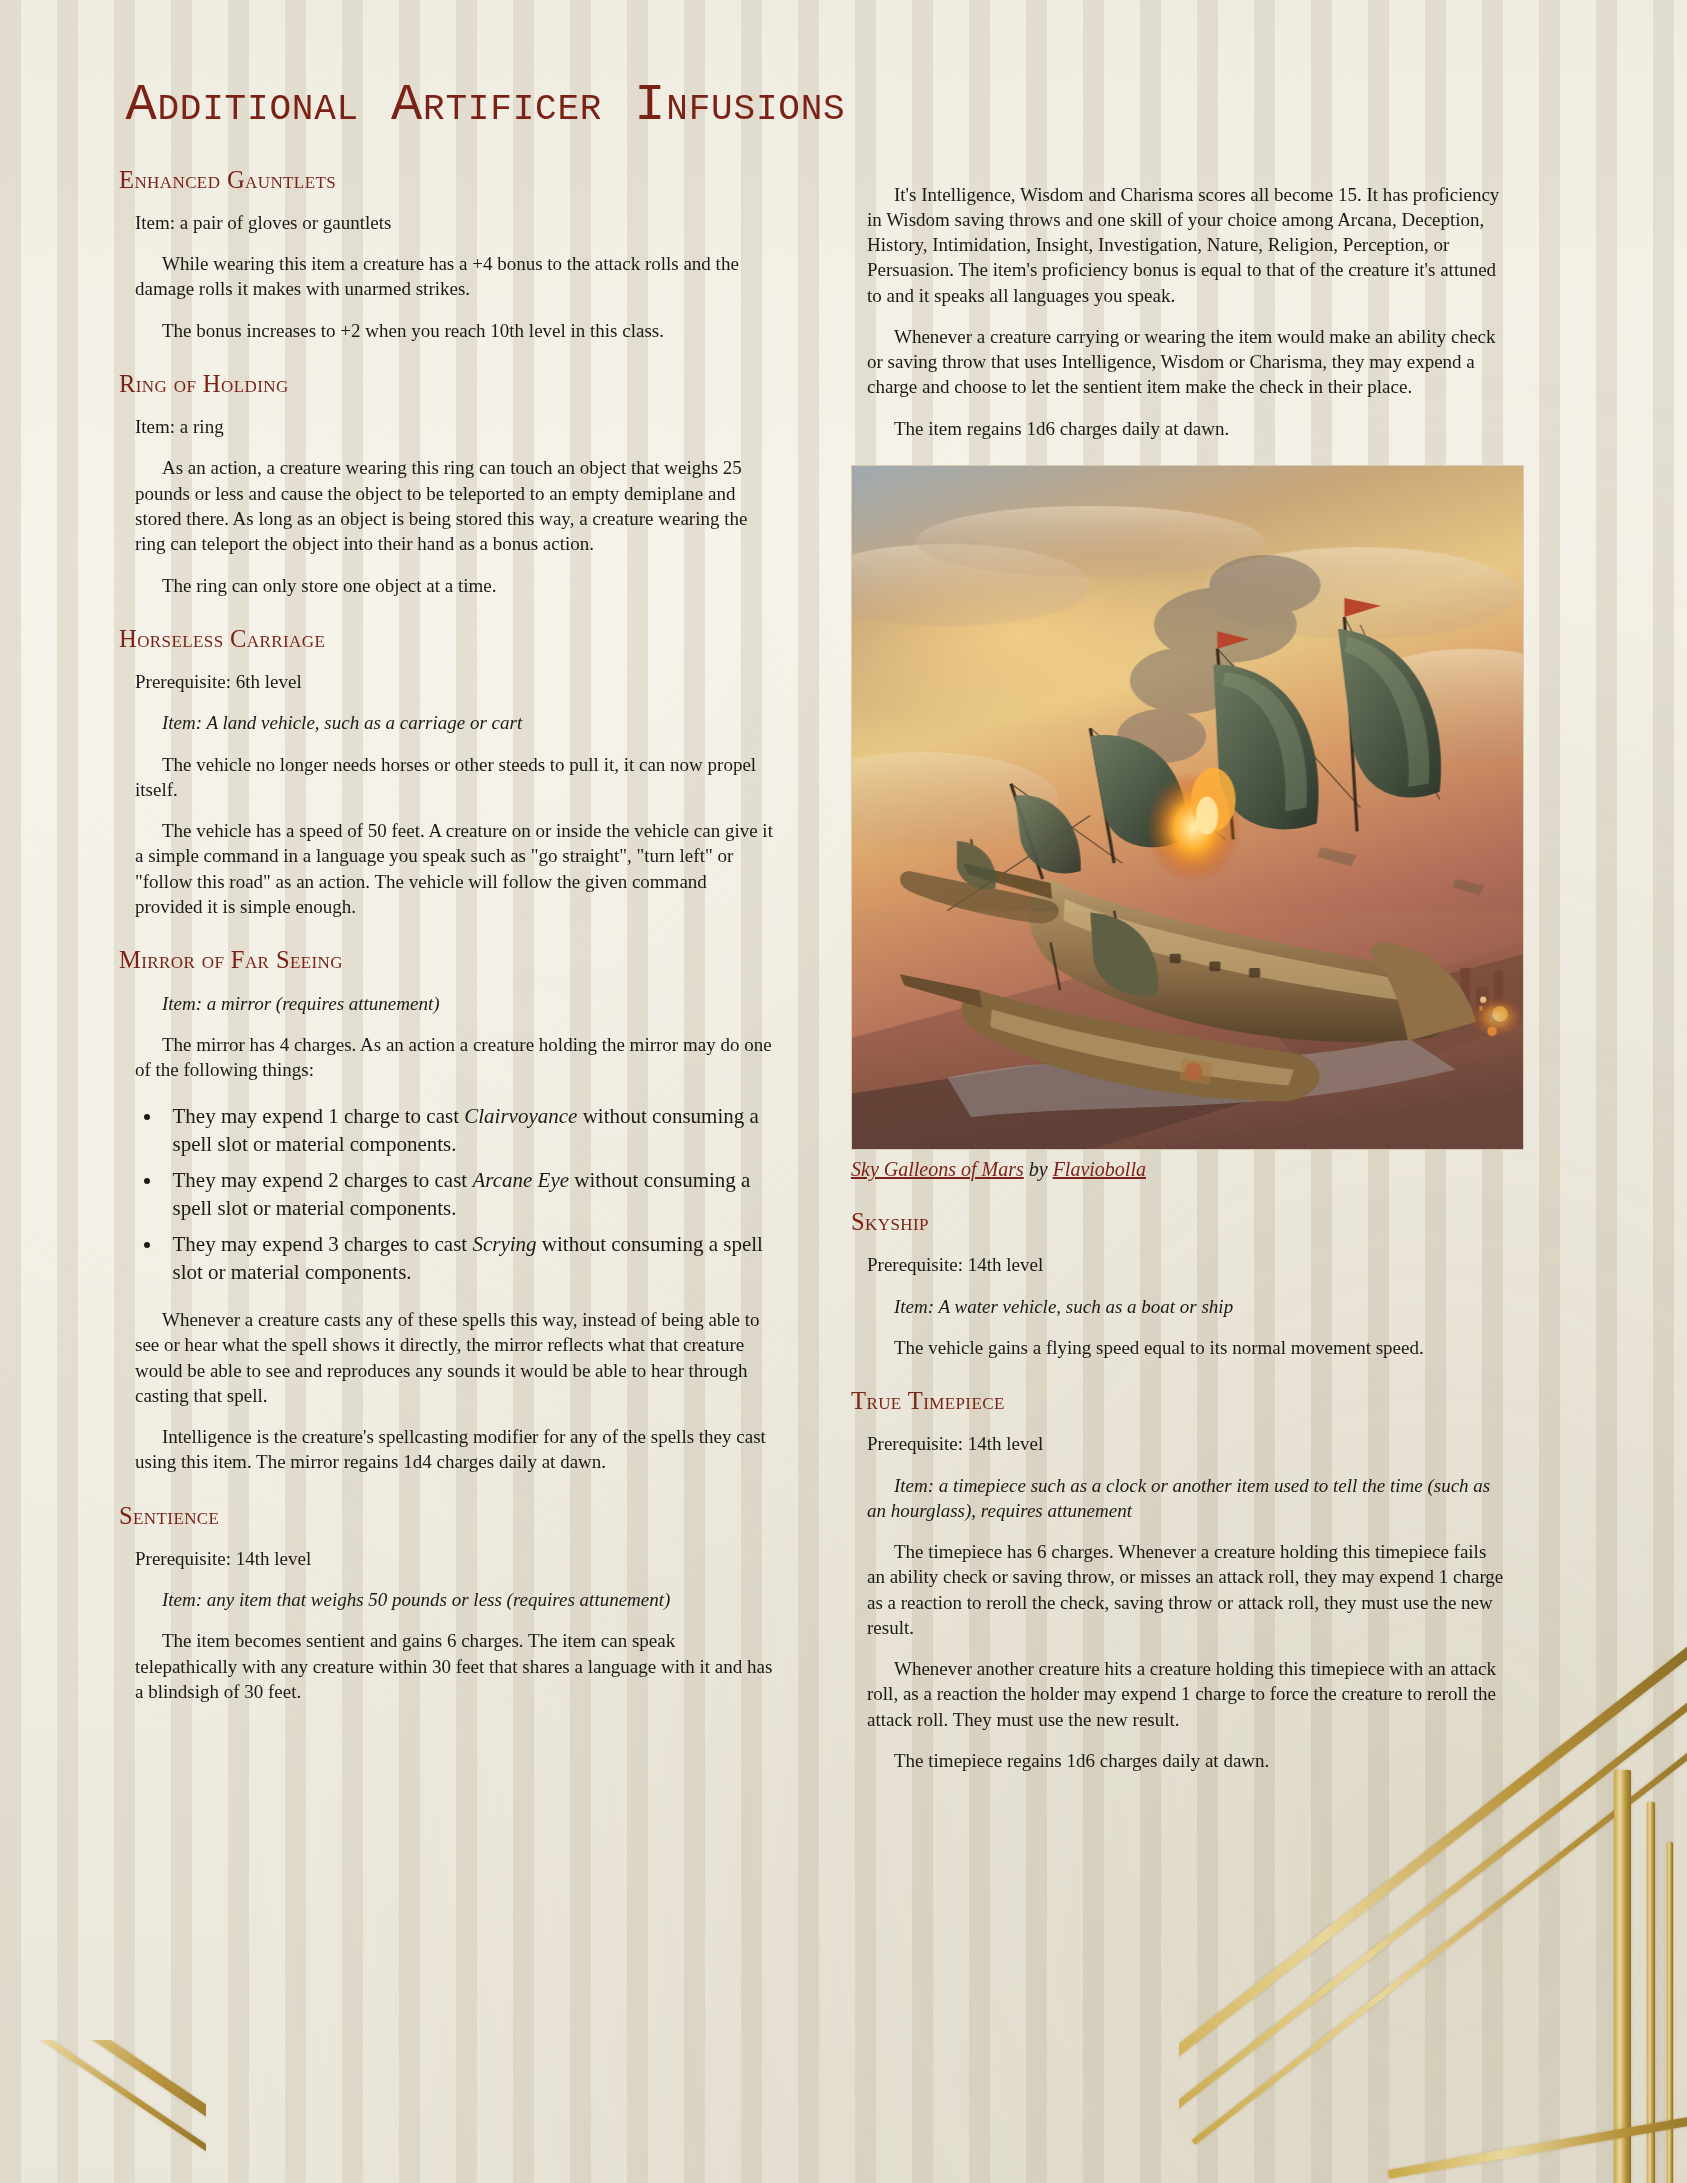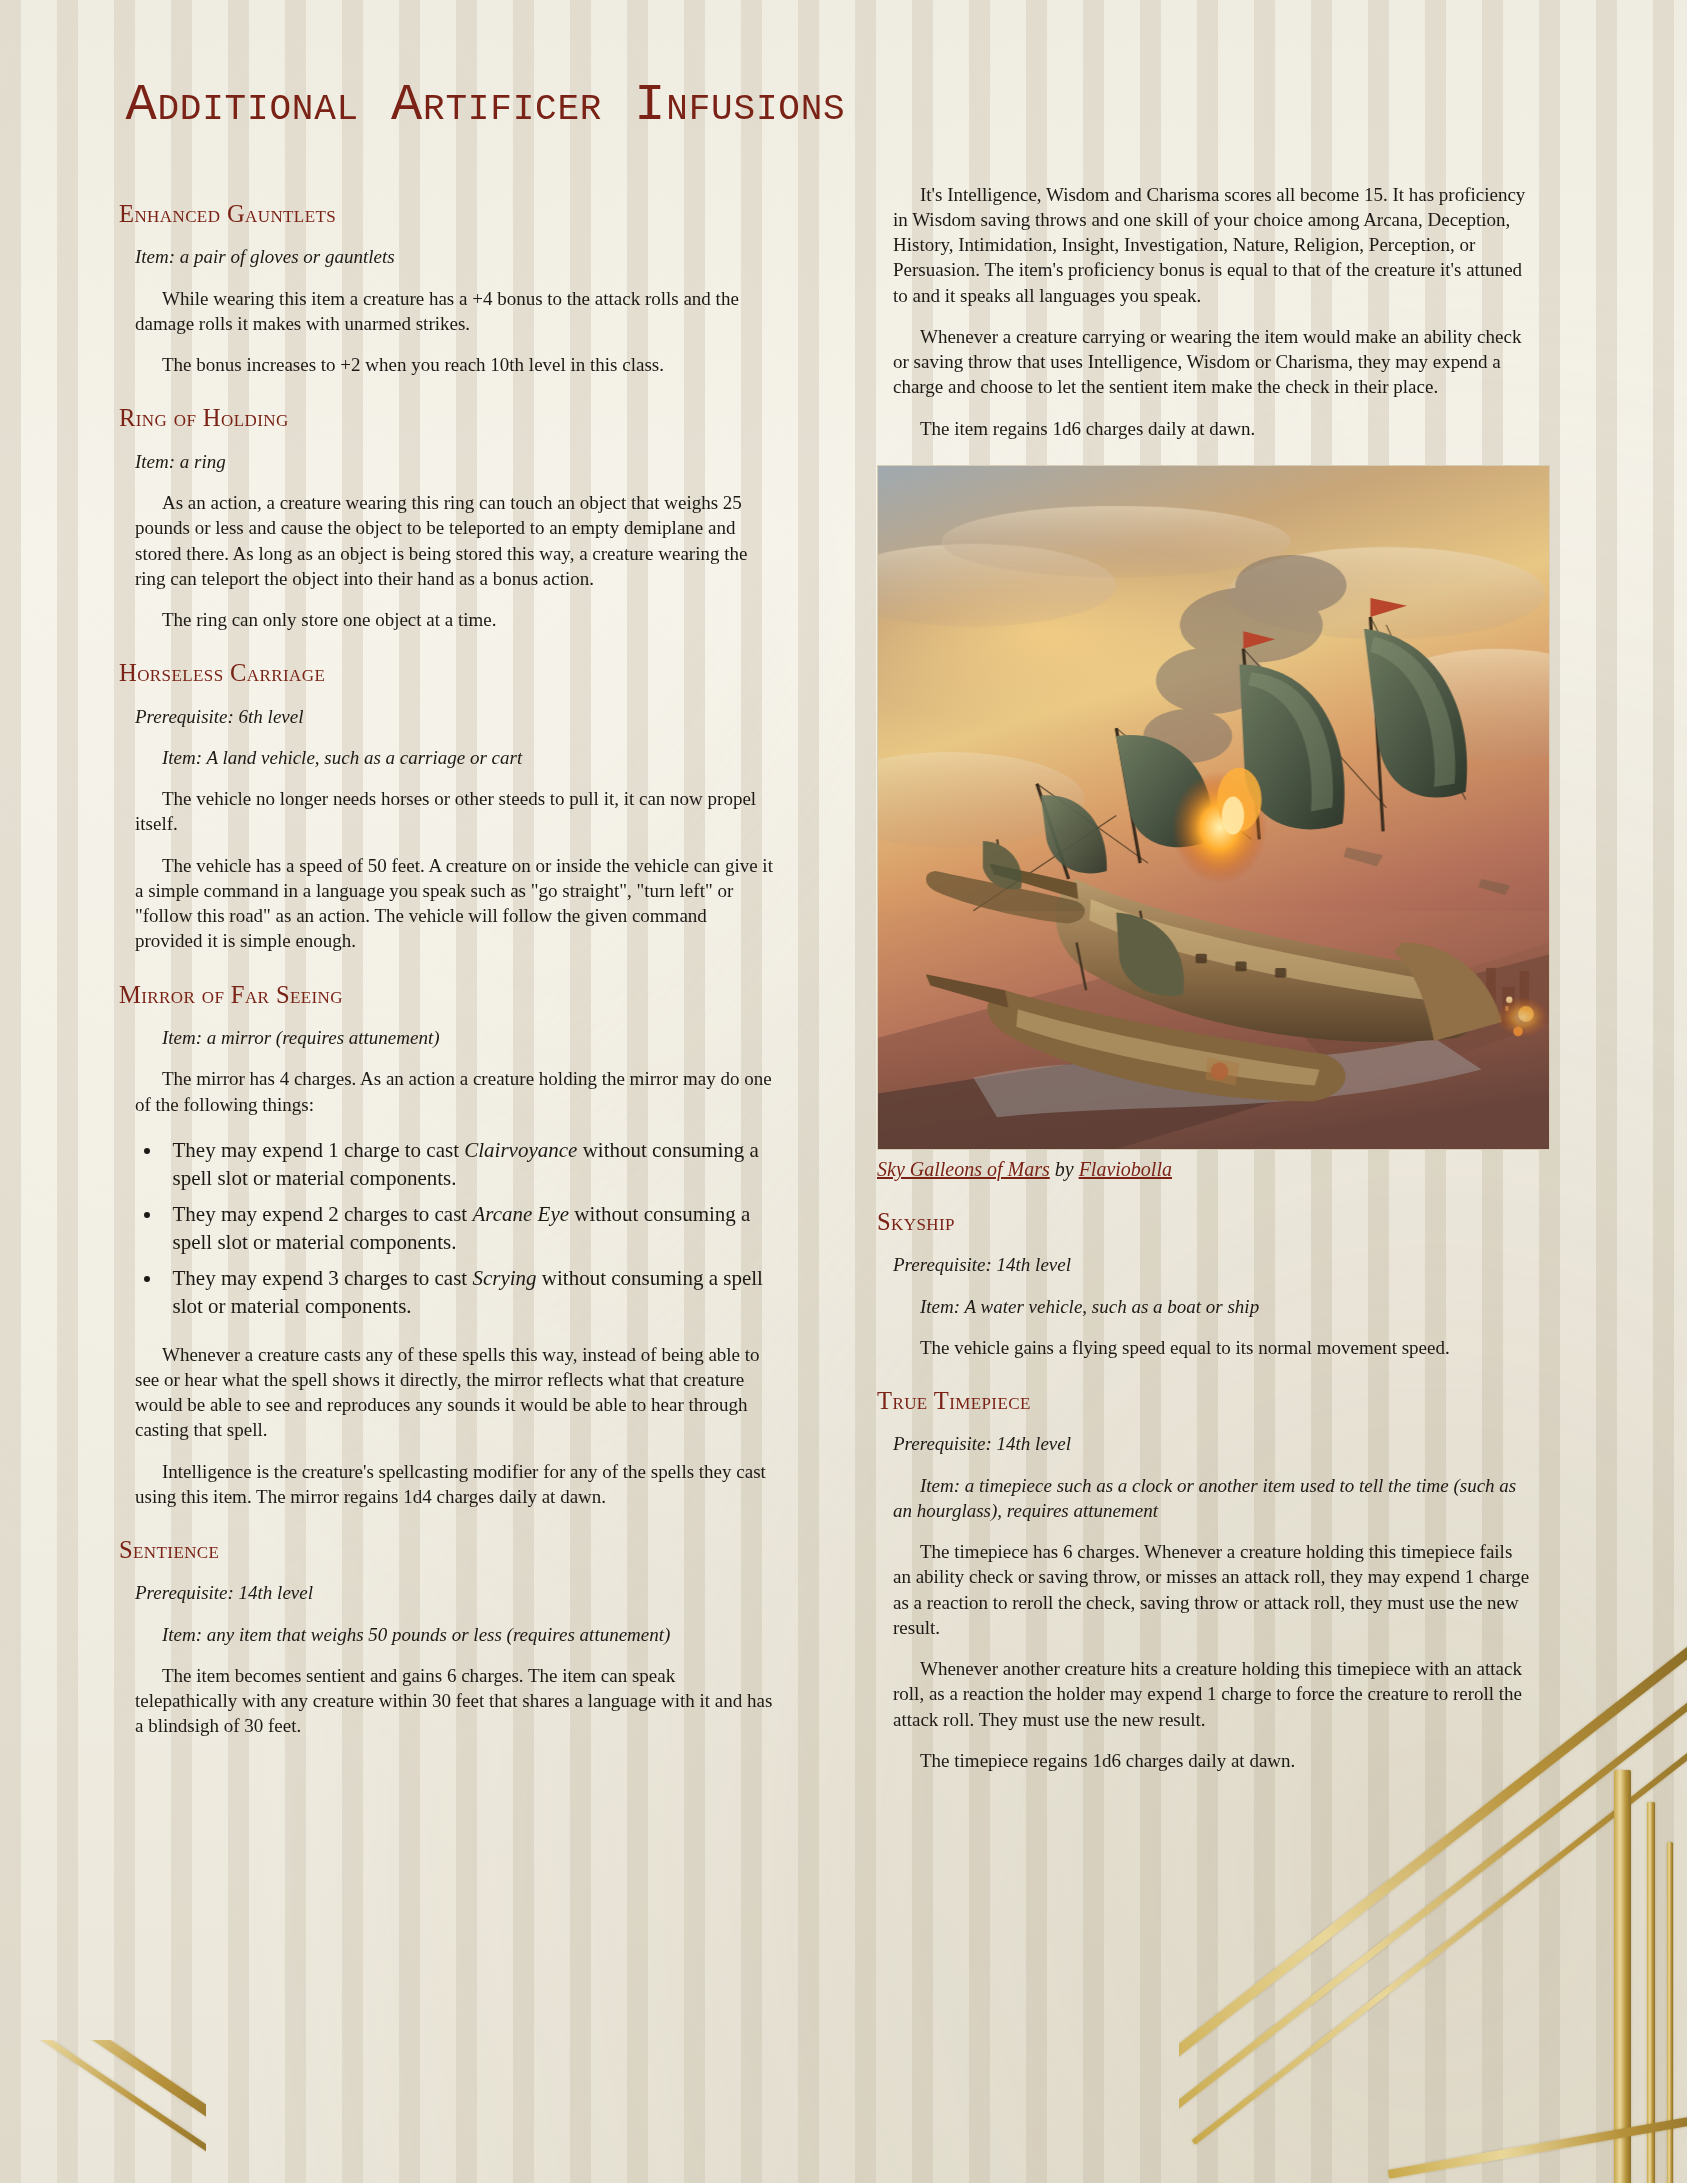--- a/index.html
+++ b/index.html
@@ -78,22 +78,22 @@
     font-size: 52px;
     font-weight: normal;
     font-variant: small-caps;
     letter-spacing: 0.8px;
     margin: 0 0 32px 6.4px;
     line-height: 1.05;
   }
 
   .columns {
     display: flex;
-    gap: 87px;
-    align-items: center;
+    gap: 61px;
+    align-items: flex-start;
   }
   .col {
     width: 671px;
   }
 
   h2.entry-title {
     font-family: "Liberation Serif", serif;
     color: #7b2216;
     font-size: 24.6px;
     font-weight: normal;
@@ -107,21 +107,21 @@
     margin-top: 0;
   }
   p {
     margin: 16px;
     font-size: 19px;
     line-height: 1.33;
     color: #1d1a16;
     text-align: left;
   }
   p.indent { text-indent: 27px; }
-  p.ital { font-style: italic; }
+  p.ital { }
   p.ital-indent { font-style: italic; text-indent: 27px; }
 
   ul.bullets {
     margin: 20.6px 0 20.6px 0;
     padding-left: 44px;
     list-style: disc;
   }
   ul.bullets li {
     font-size: 21px;
     line-height: 1.33;

